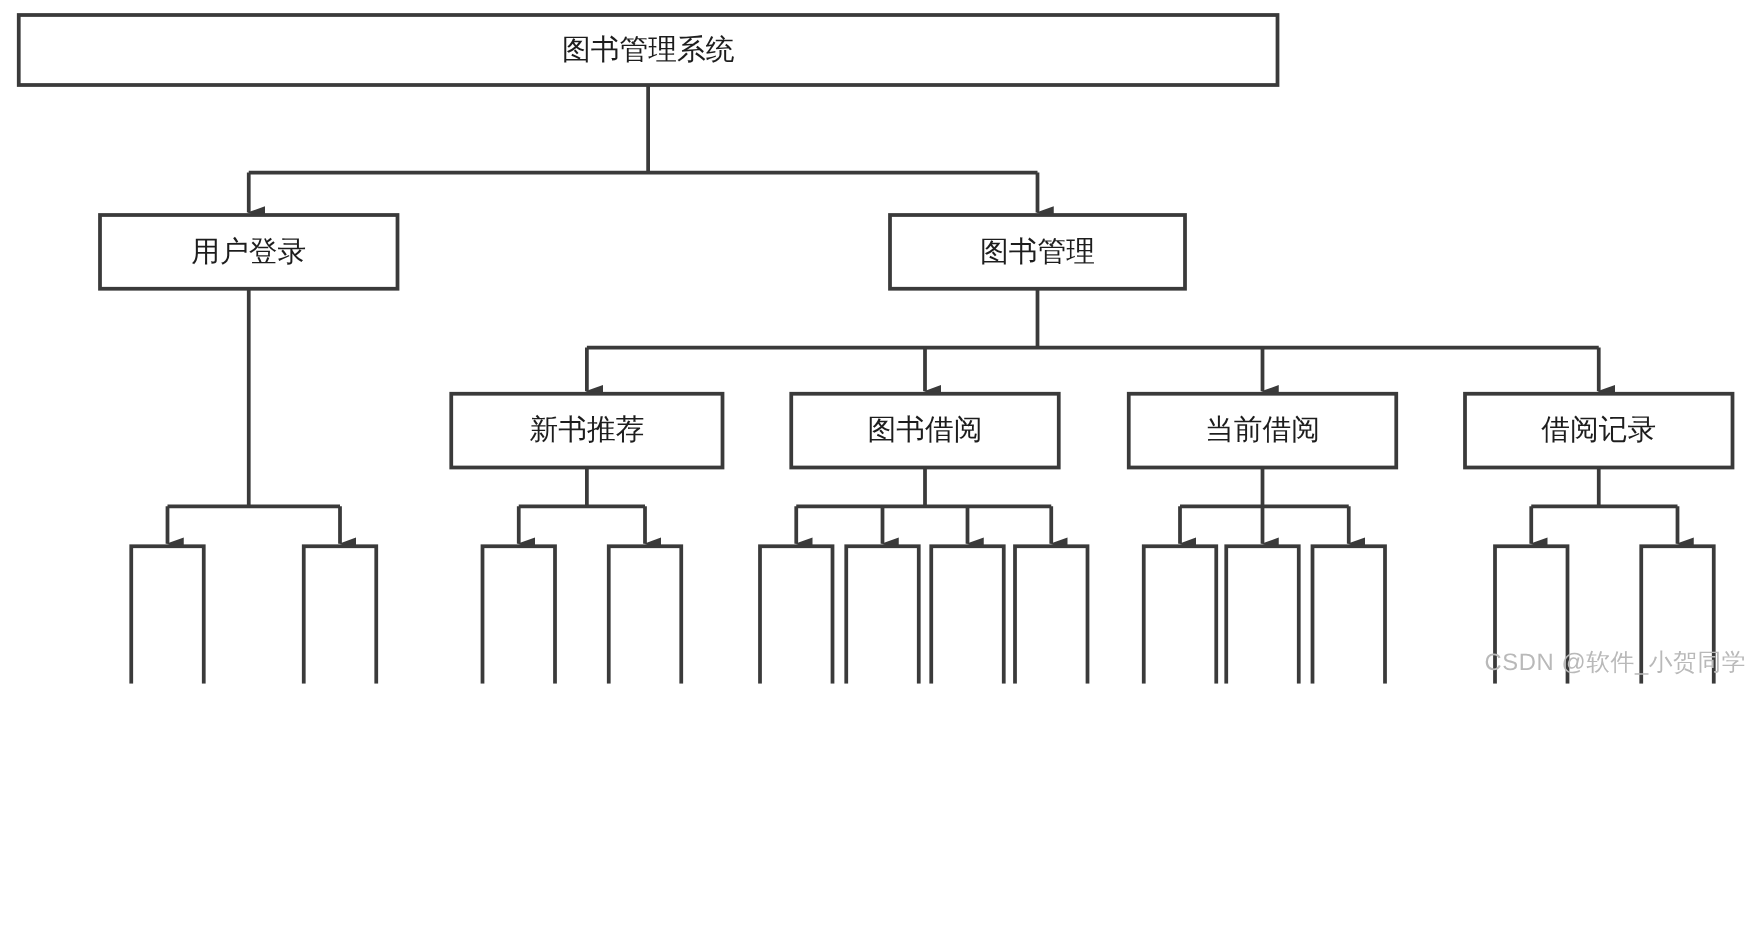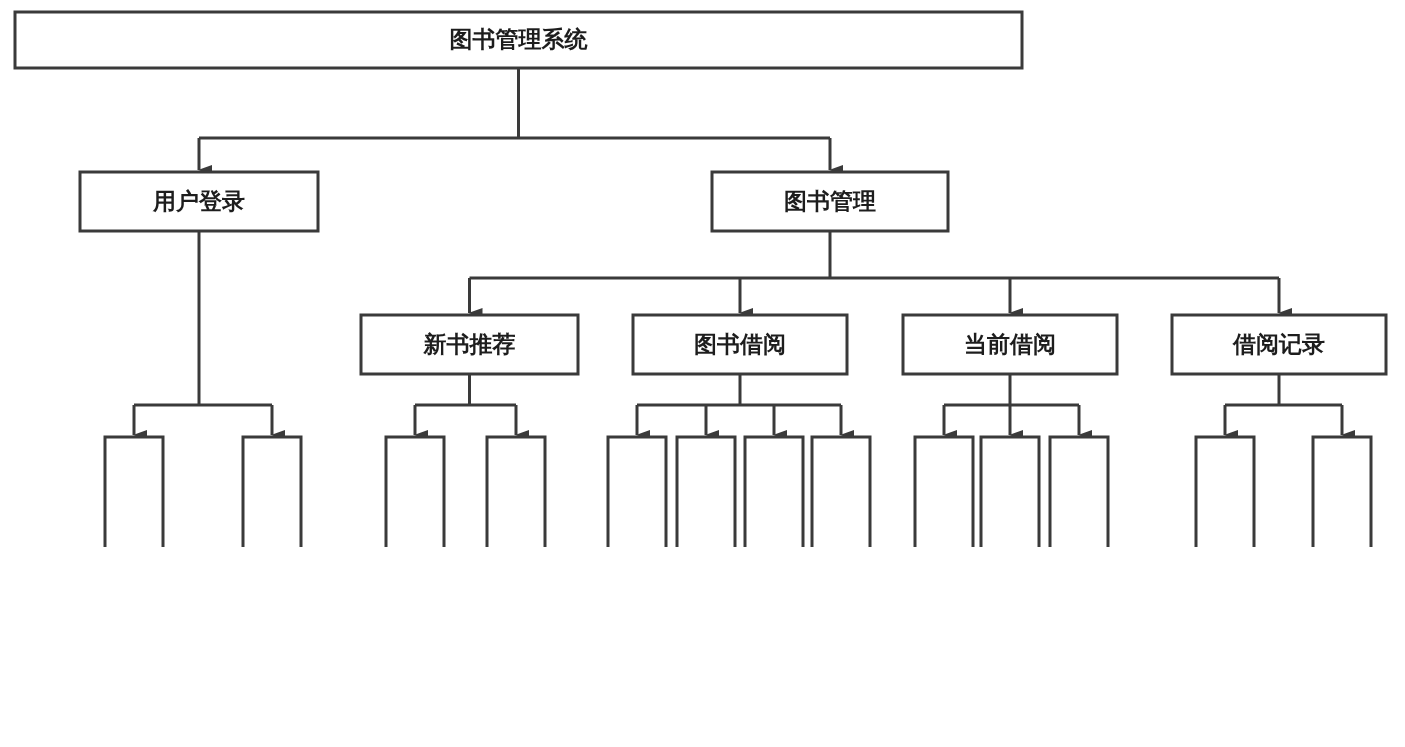--- a/index.html
+++ b/index.html
@@ -9,21 +9,20 @@
   }
   body {
     font-family: "Liberation Sans", "DejaVu Sans", sans-serif;
   }
   #stage {
     position: relative;
     width: 1405px;
     height: 547px;
     background: #ffffff;
     overflow: hidden;
-    font-weight: bold;
   }
   #diagram-svg {
     position: absolute;
     top: 0;
     left: 0;
     width: 1405px;
     height: 747px;
   }
   .node-box {
     fill: #ffffff;
@@ -200,14 +199,15 @@
       <div class="vlabel" style="left: 677px; top: 445px; width: 58px; height: 280px;">新增图书（管理员）</div>
       <div class="vlabel" style="left: 745px; top: 445px; width: 58px; height: 280px;">编辑图书（管理员）</div>
       <div class="vlabel" style="left: 812px; top: 445px; width: 58px; height: 280px;">借阅图书</div>
       <div class="vlabel" style="left: 915px; top: 445px; width: 58px; height: 280px;">查询图书</div>
       <div class="vlabel" style="left: 981px; top: 445px; width: 58px; height: 280px;">归还图书</div>
       <div class="vlabel" style="left: 1050px; top: 445px; width: 58px; height: 280px;">确认归还（管理员）</div>
       <div class="vlabel" style="left: 1196px; top: 445px; width: 58px; height: 280px;">新增借阅记录</div>
       <div class="vlabel" style="left: 1313px; top: 445px; width: 58px; height: 280px;">查询借阅记录</div>
     </div>
 
+  <div class="watermark">CSDN @软件_小贺同学</div>
 
 </div>
 
 </body></html>

